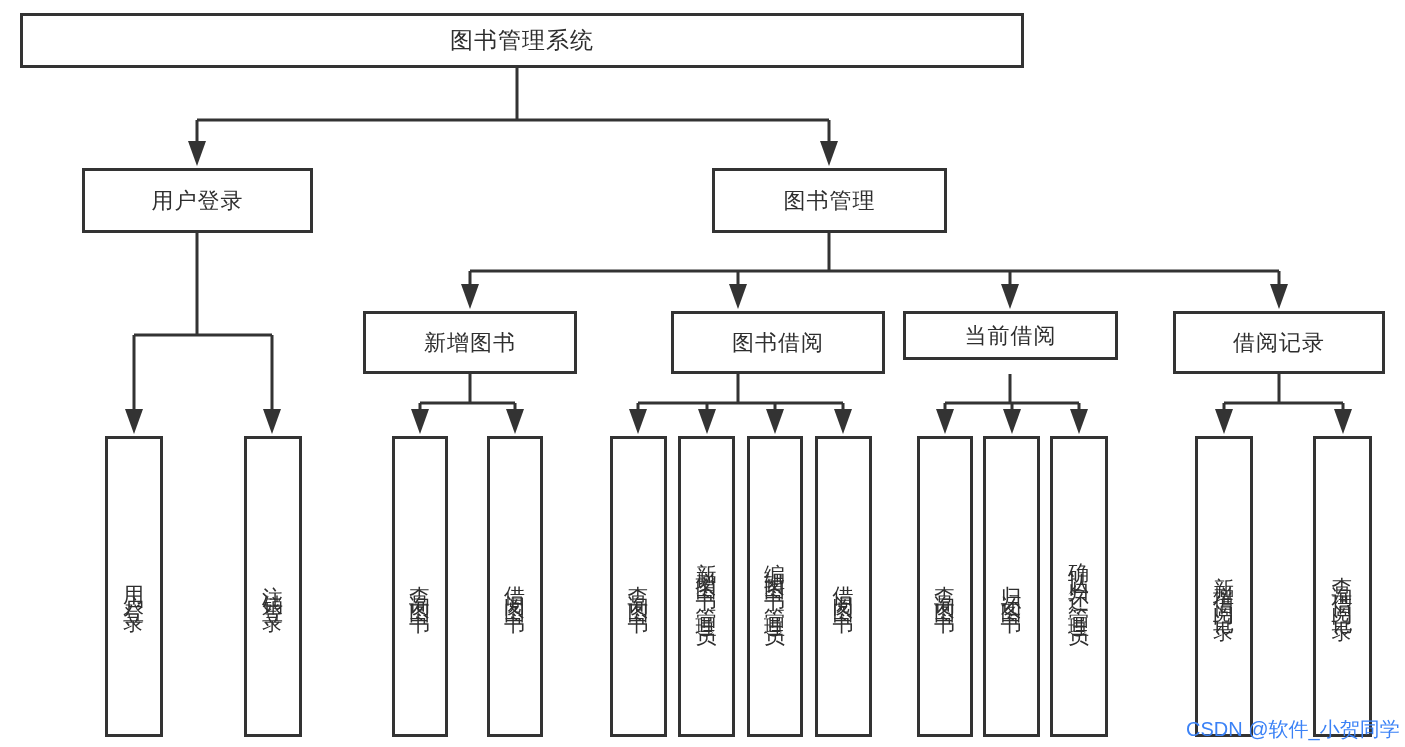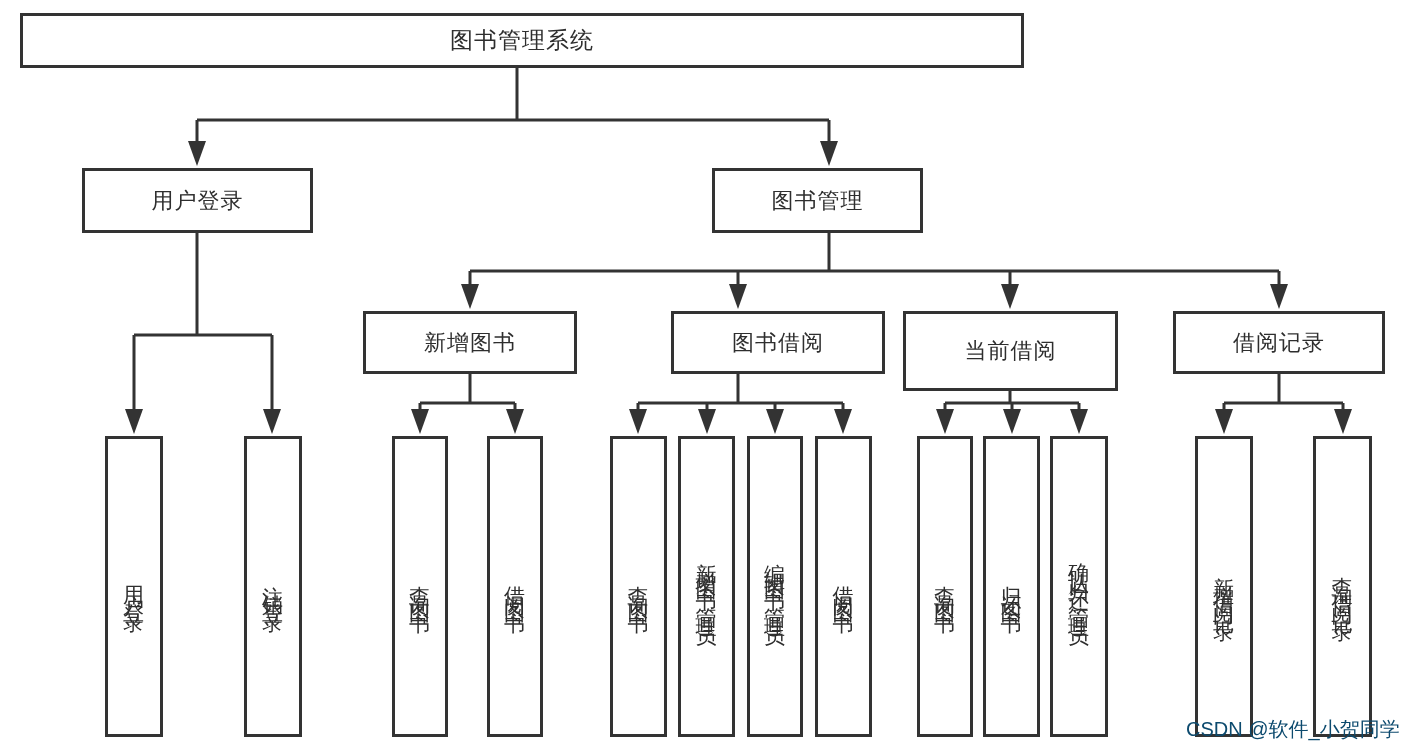--- a/index.html
+++ b/index.html
@@ -47,21 +47,21 @@
     font-size: 21px;
     letter-spacing: 9px;
     line-height: 1;
     white-space: nowrap;
   }
   .watermark {
     position: absolute;
     left: 1186px;
     top: 716px;
     font-size: 20px;
-    color: #0c4a6e;
+    color: #3b82f6;
     white-space: nowrap;
     z-index: 5;
   }
 </style>
 </head>
 <body>
 
 <div class="canvas">
 
   <svg class="connectors" viewBox="0 0 1405 747" xmlns="http://www.w3.org/2000/svg">
@@ -92,25 +92,25 @@
       <polygon points="1003,409 1021,409 1012,434"></polygon>
       <polygon points="1070,409 1088,409 1079,434"></polygon>
       <polygon points="1215,409 1233,409 1224,434"></polygon>
       <polygon points="1334,409 1352,409 1343,434"></polygon>
     </g>
   </svg>
 
   <div class="node h-node root-node" style="left:20px; top:13px; width:1004px; height:55px;">图书管理系统</div>
 
   <div class="node h-node" style="left:82px; top:168px; width:231px; height:65px;">用户登录</div>
-  <div class="node h-node" style="left:712px; top:168px; width:211px; height:65px;">图书管理</div>
+  <div class="node h-node" style="left:712px; top:168px; width:235px; height:65px;">图书管理</div>
 
   <div class="node h-node" style="left:363px; top:311px; width:214px; height:63px;">新增图书</div>
   <div class="node h-node" style="left:631px; top:311px; width:214px; height:63px;margin-left:40px;">图书借阅</div>
-  <div class="node h-node" style="left:903px; top:311px; width:215px; height:80px;">当前借阅</div>
+  <div class="node h-node" style="left:903px; top:311px; width:215px; height:49px;">当前借阅</div>
   <div class="node h-node" style="left:1173px; top:311px; width:212px; height:63px;">借阅记录</div>
 
   <div class="node v-node" style="left:105px; top:436px; width:58px; height:301px;">
     <span>用户登录</span>
   </div>
   <div class="node v-node" style="left:244px; top:436px; width:58px; height:301px;">
     <span>注销登录</span>
   </div>
 
   <div class="node v-node" style="left:392px; top:436px; width:56px; height:301px;">

